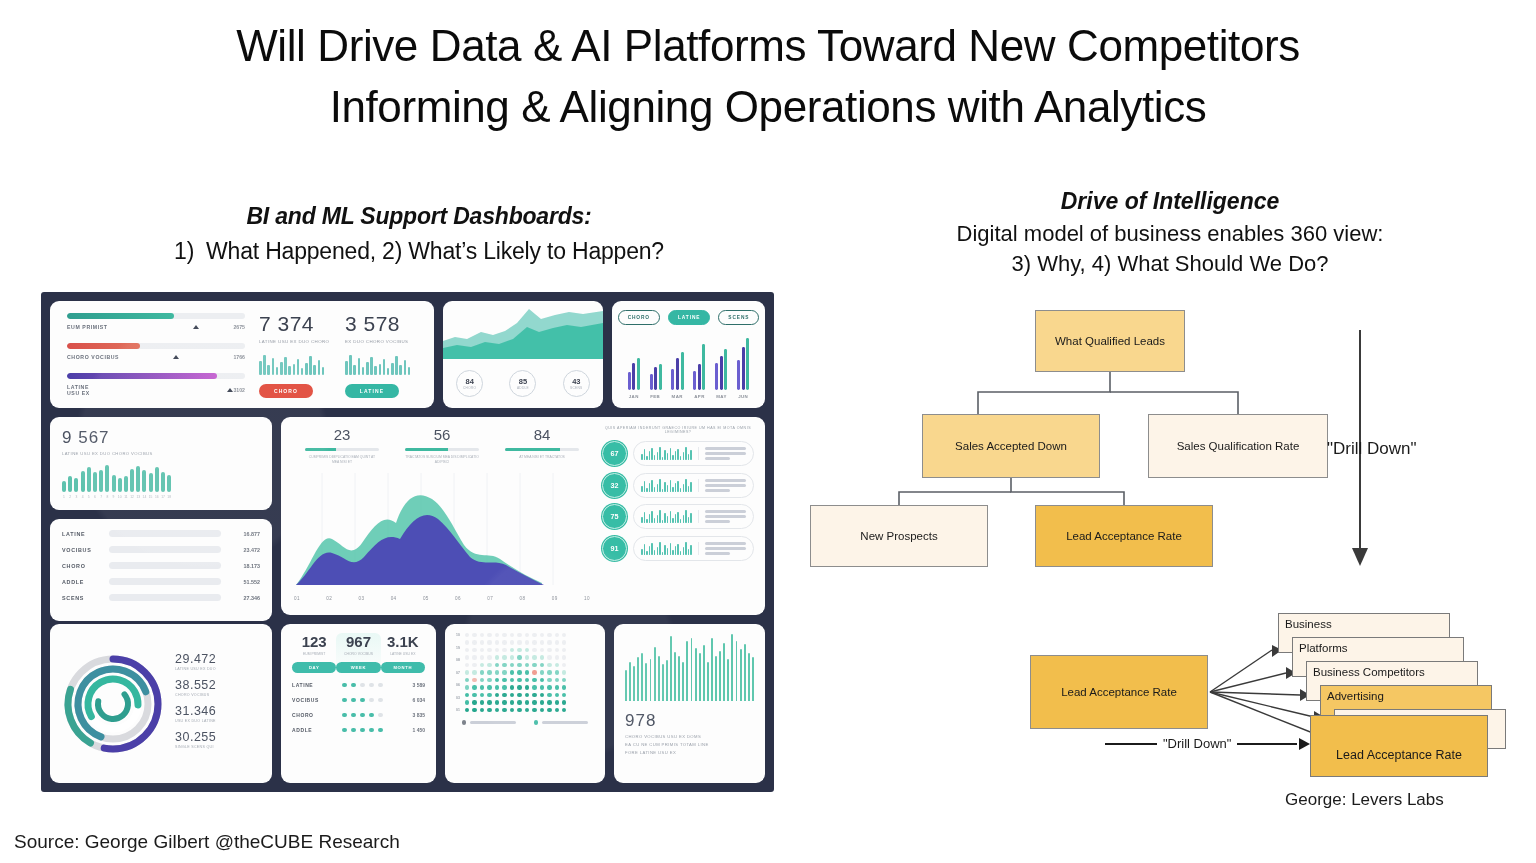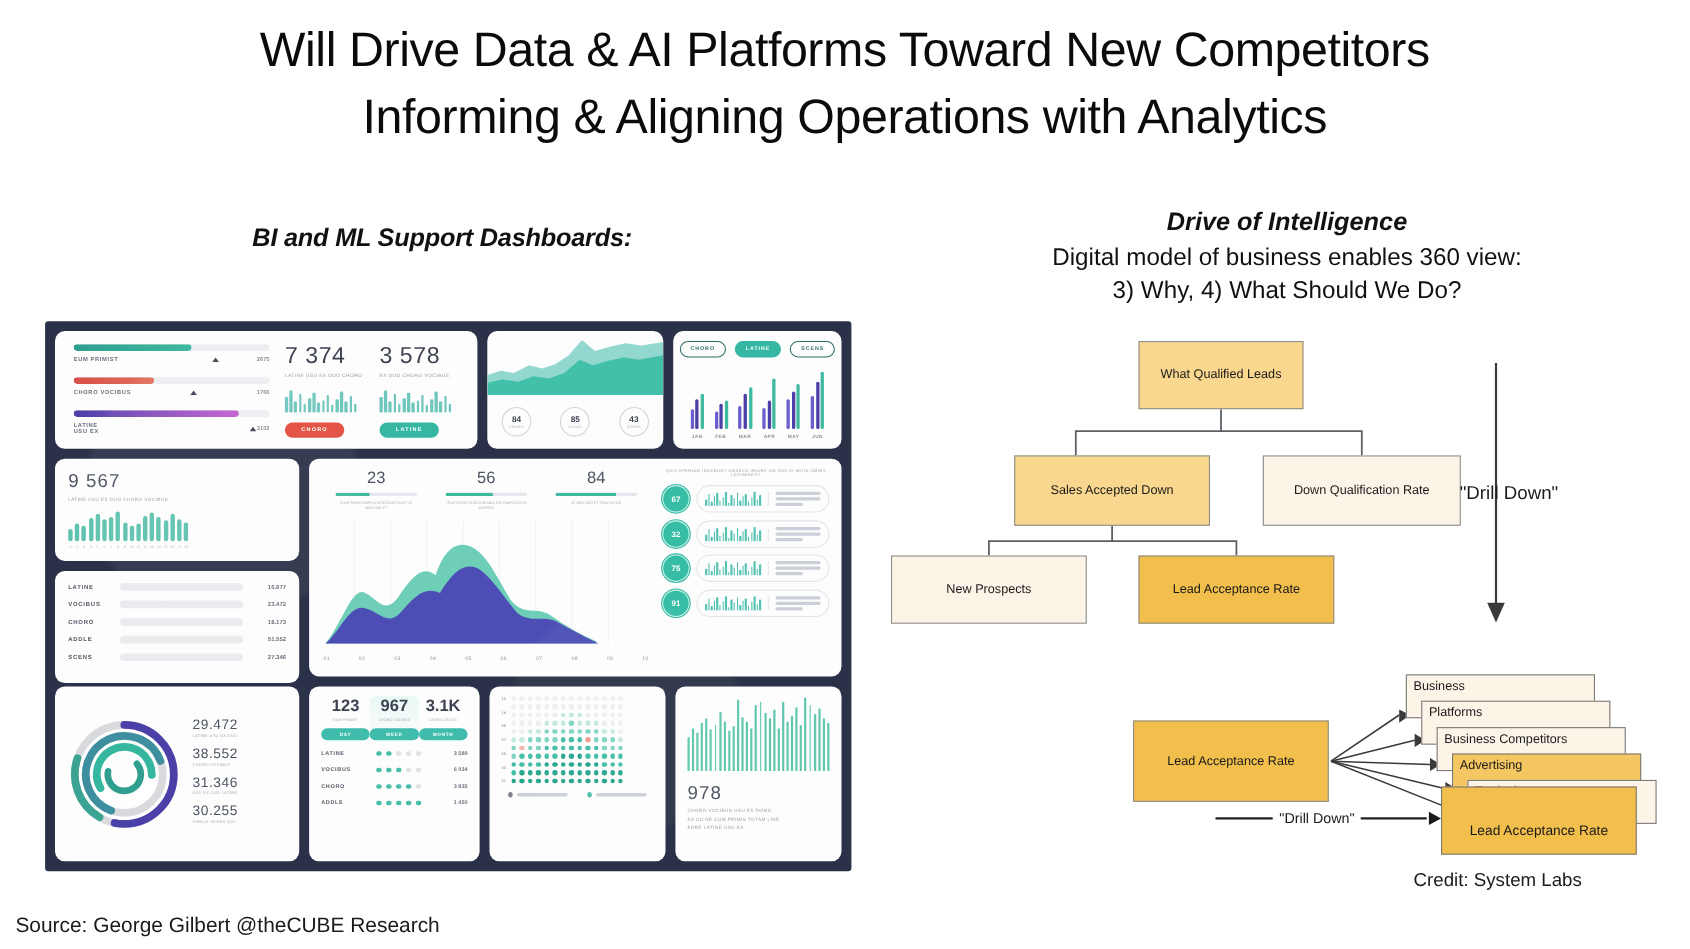--- a/index.html
+++ b/index.html
@@ -20,21 +20,21 @@
     font-size: 44px;
     line-height: 1.38;
     font-weight: 400;
     letter-spacing: -0.4px;
     color: #0b0b0b;
   }
   #slide-title .tline { display: block; white-space: nowrap; }
 
   
   #left-heading {
-    position: absolute; top: 203px; left: 32px; width: 740px;
+    position: absolute; top: 203px; left: 49px; width: 740px;
     text-align: center;
   }
   #left-heading .h1 {
     font-size: 23px; font-weight: bold; font-style: italic; letter-spacing: -0.2px;
   }
   #left-heading .h2 {
     margin-top: 8px; font-size: 23px; letter-spacing: -0.2px; white-space: nowrap;
   }
   #left-heading .h2 .num { margin-right: 12px; }
 
@@ -248,20 +248,23 @@
 </head>
 <body>
 
 <div id="slide-title">
   <span class="tline">Will Drive Data &amp; AI Platforms Toward New Competitors</span>
   <span class="tline">Informing &amp; Aligning Operations with Analytics</span>
 </div>
 
 <div id="left-heading">
   <div class="h1">BI and ML Support Dashboards:</div>
+  <div class="h2">
+    <span class="num">1)</span><span>What Happened, 2) What’s Likely to Happen?</span>
+  </div>
 </div>
 
 <div id="right-heading">
   <div class="h1">Drive of Intelligence</div>
   <div class="h2">Digital model of business enables 360 view:</div>
   <div class="h3">3) Why, 4) What Should We Do?</div>
 </div>
 
 <div id="dashboard">
 
@@ -1022,21 +1025,21 @@
       <path d="M211,192 L99,192 L99,205"></path>
     </g>
     <g stroke="#3a3a3a" stroke-width="2" fill="none">
       <line x1="560" y1="30" x2="560" y2="250"></line>
     </g>
     <polygon points="552,248 568,248 560,266" fill="#3a3a3a"></polygon>
   </svg>
   <div id="tree-nodes-host">
       <div class="node n-orange-l" style="left: 235px; top: 10px; width: 150px; height: 62px;">What Qualified Leads</div>
       <div class="node n-orange-l" style="left: 122px; top: 114px; width: 178px; height: 64px;">Sales Accepted Down</div>
-      <div class="node n-cream" style="left: 348px; top: 114px; width: 180px; height: 64px;">Down Qualification Rate</div>
+      <div class="node n-cream" style="left: 348px; top: 114px; width: 180px; height: 64px;">Sales Qualification Rate</div>
       <div class="node n-cream" style="left: 10px; top: 205px; width: 178px; height: 62px;">New Prospects</div>
       <div class="node n-orange-d" style="left: 235px; top: 205px; width: 178px; height: 62px;">Lead Acceptance Rate</div>
     </div>
 </div>
 
 <div id="drill-v-label">"Drill Down"</div>
 
 <div id="stack">
   <div class="node n-orange-d" style="left:10px;top:50px;width:178px;height:74px">Lead Acceptance Rate</div>
   <svg width="500" height="180" style="position:absolute;left:0;top:0">
@@ -1065,14 +1068,14 @@
   <div class="scard front" style="left:290px;top:110px;width:178px;height:62px">Lead Acceptance Rate</div>
 </div>
 
 <div id="drill-h">
   <span class="ln"></span>
   <span class="lbl">"Drill Down"</span>
   <span class="ln2"></span>
   <span class="ah"></span>
 </div>
 
-<div id="credit">Credit: System Labs</div>
+<div id="credit">George: Levers Labs</div>
 <div id="source">Source: George Gilbert @theCUBE Research</div>
 
 </body></html>

